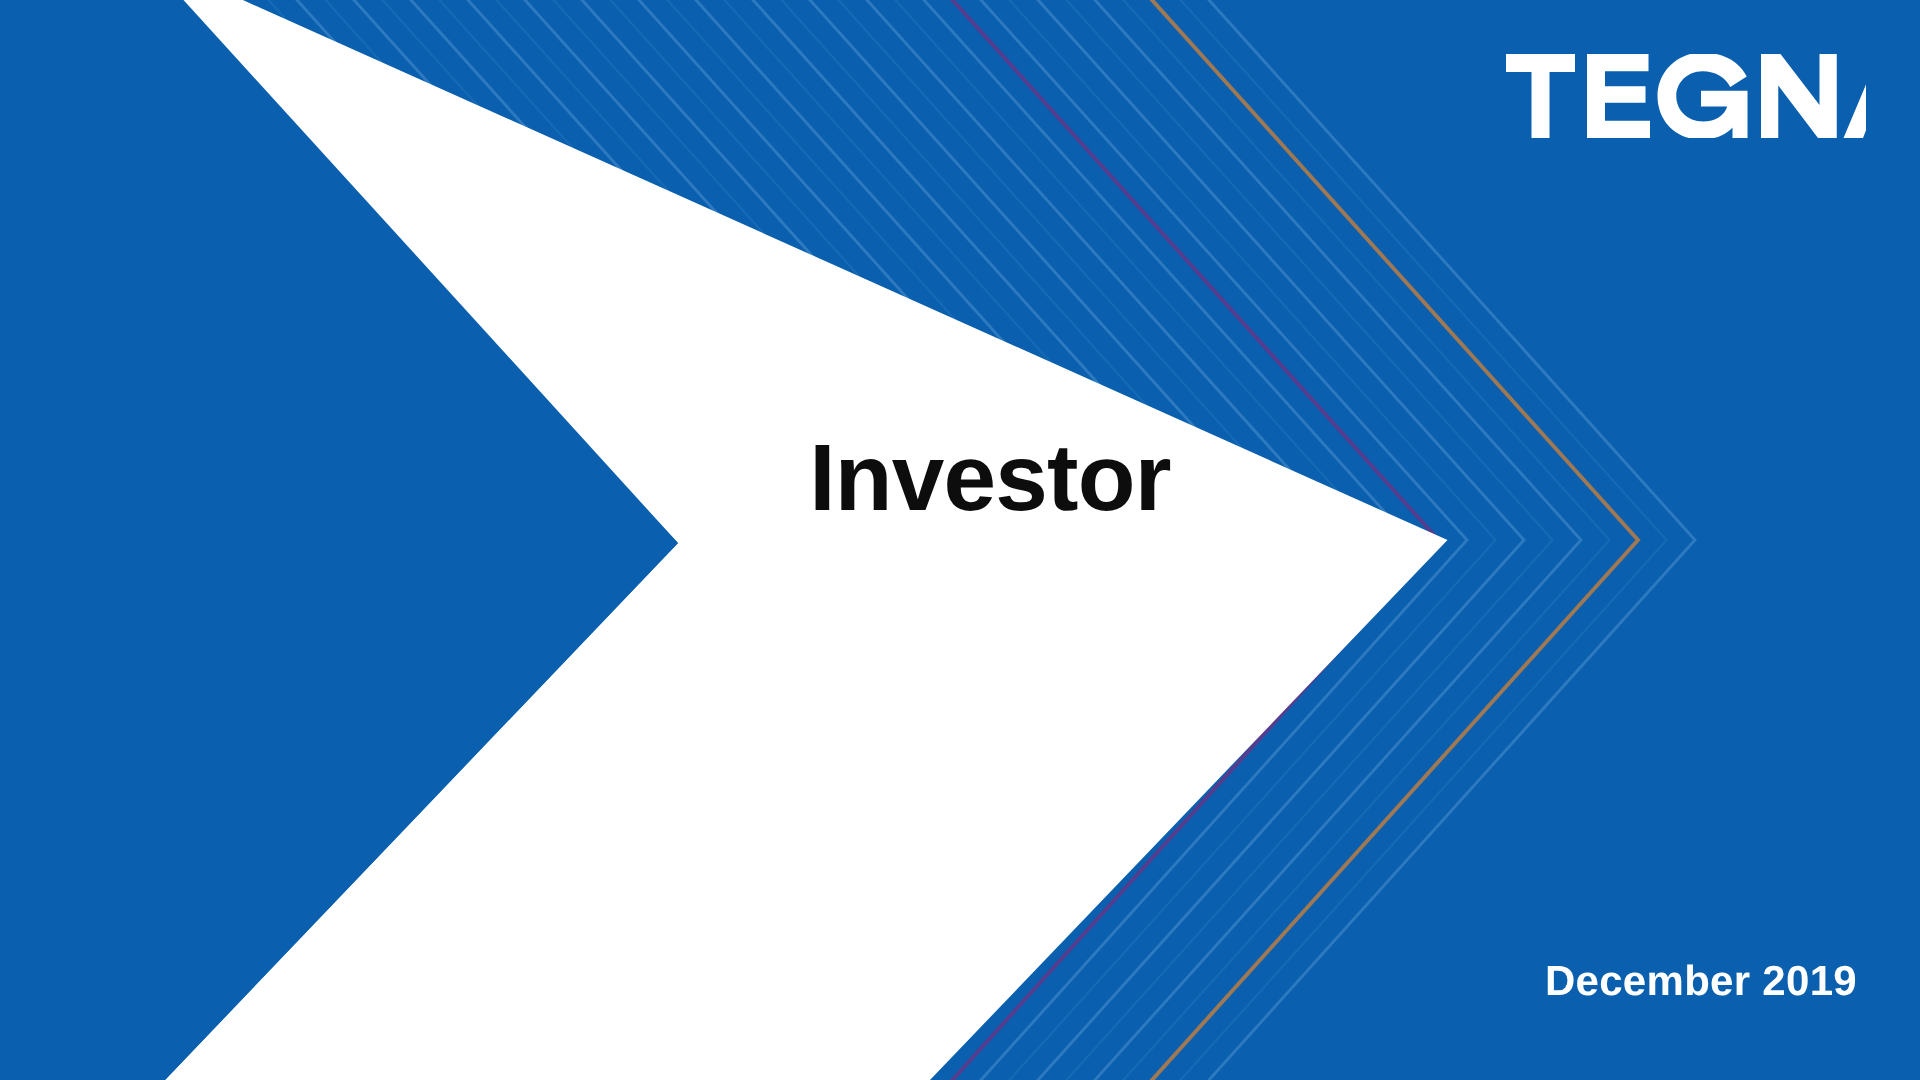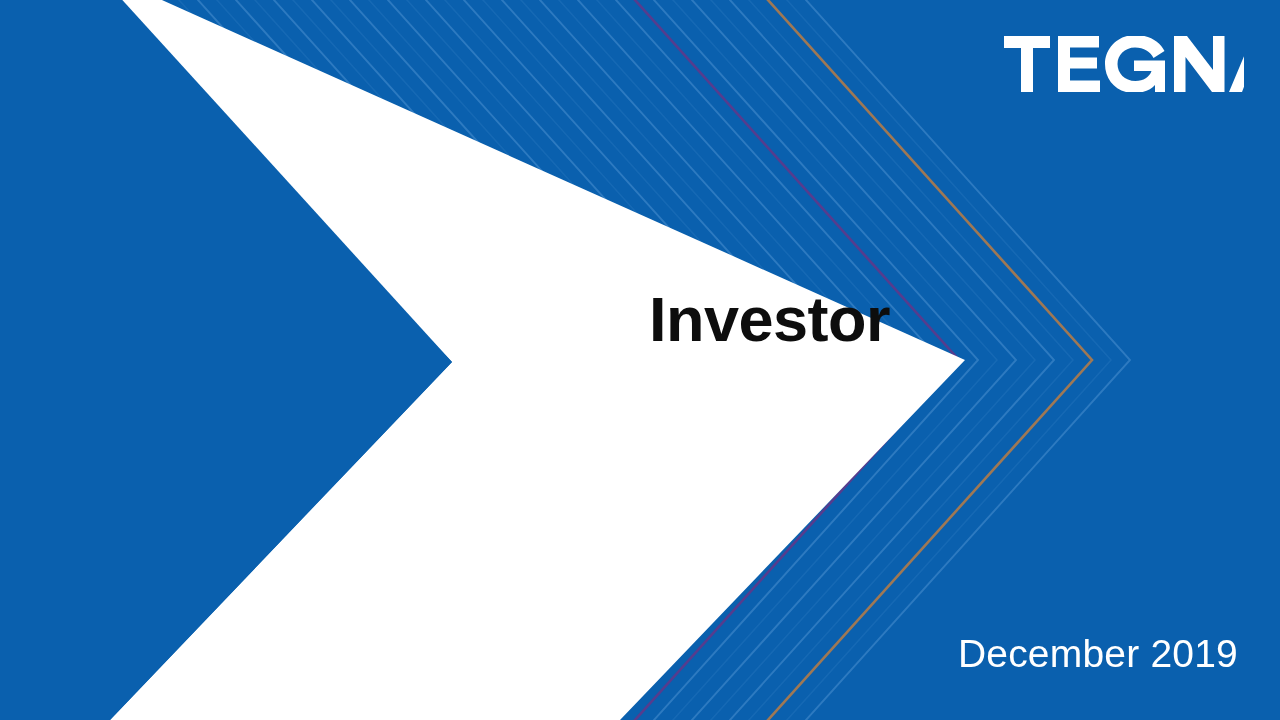--- a/index.html
+++ b/index.html
@@ -21,43 +21,43 @@
     inset: 0;
     width: 1280px;
     height: 720px;
     display: block;
   }
   .title-block {
     position: absolute;
     left: 430px;
     top: 282px;
     width: 460px;
-    text-align: right;
+    text-align: center;
     z-index: 5;
   }
   .title-line {
     display: block;
     font-family: "Liberation Sans", "DejaVu Sans", sans-serif;
     font-weight: bold;
     font-size: 63px;
     line-height: 74px;
     color: #0d0d0d;
     letter-spacing: -0.5px;
     white-space: nowrap;
   }
   .date-block {
     position: absolute;
     right: 42px;
     top: 634px;
     z-index: 5;
   }
   .date-text {
     font-family: "Liberation Sans", "DejaVu Sans", sans-serif;
-    font-weight: normal;
-    font-size: 39px;
+    font-weight: bold;
+    font-size: 28px;
     line-height: 40px;
     color: #ffffff;
     letter-spacing: 0.2px;
     white-space: nowrap;
   }
   .logo-block {
     position: absolute;
     right: 36px;
     top: 36px;
     z-index: 6;

